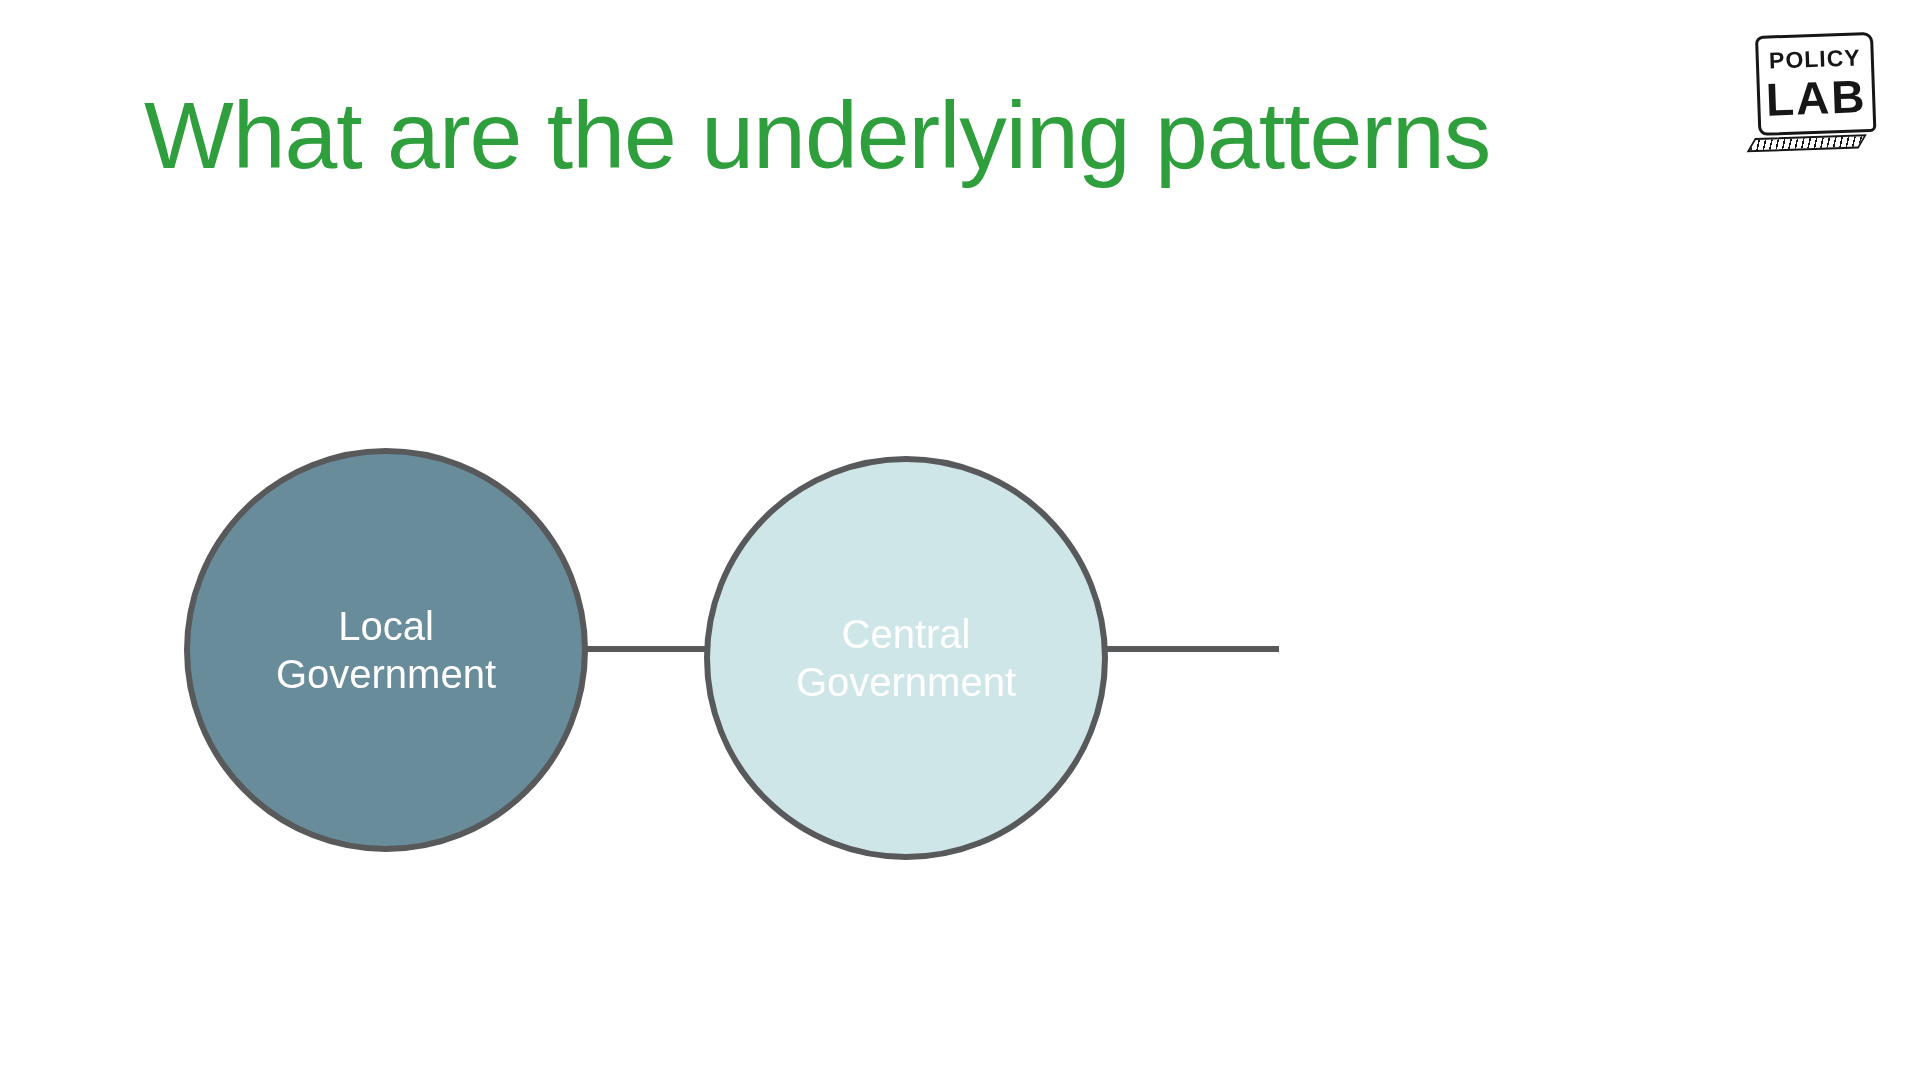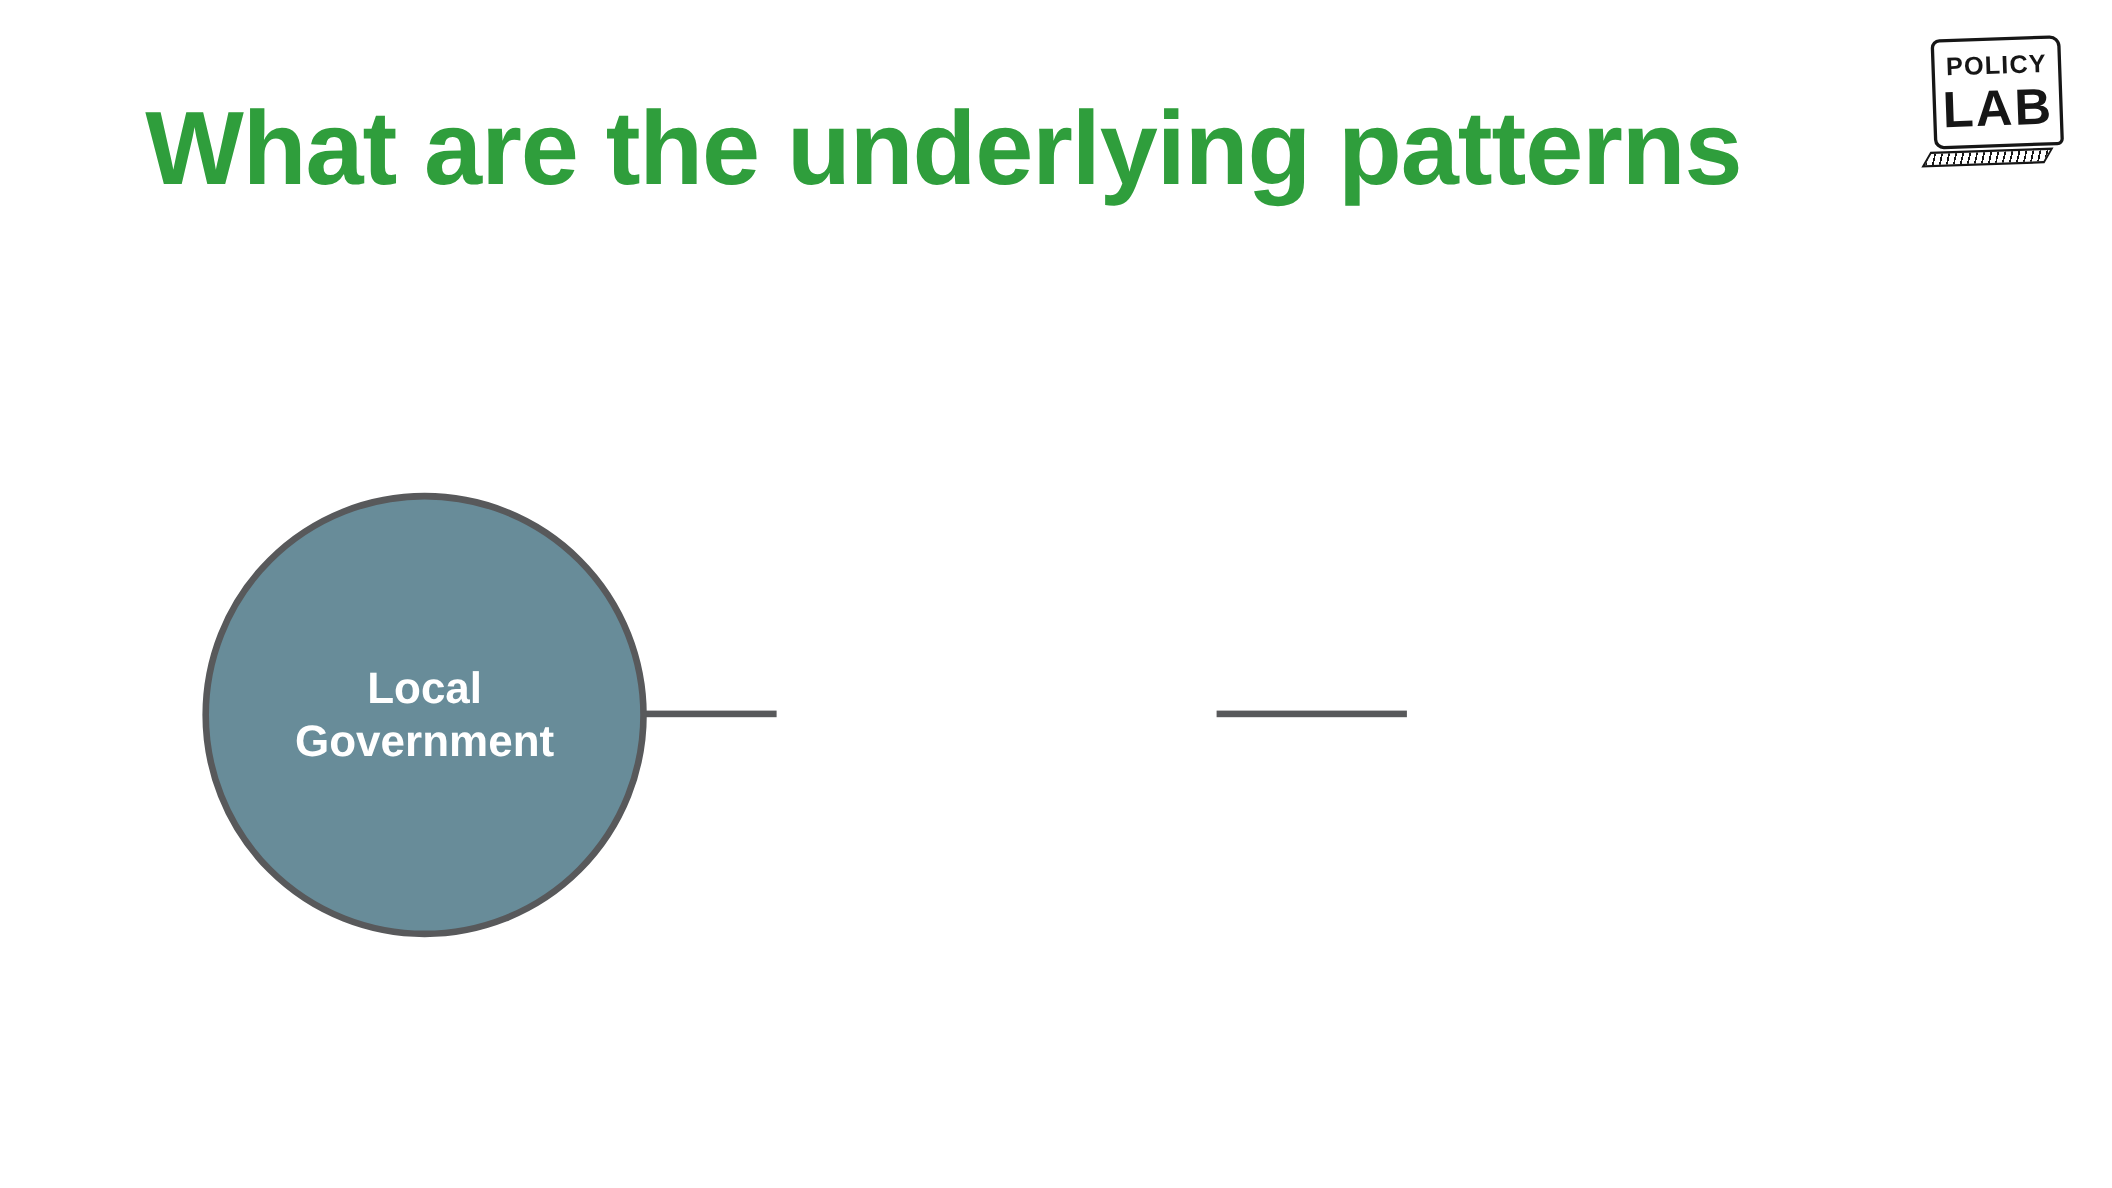--- a/index.html
+++ b/index.html
@@ -12,24 +12,24 @@
     position: relative;
     width: 1920px;
     height: 1080px;
     background: #ffffff;
     overflow: hidden;
   }
 
   
   .title {
     position: absolute;
-    left: 132px;
+    left: 144px;
     top: 76px;
     font-size: 95px;
-    font-weight: 700;
+    font-weight: 400;
     line-height: 1.26;
     letter-spacing: -1px;
   }
 
   
   .logo {
     position: absolute;
     left: 1749px;
     top: 34px;
     width: 128px;
@@ -90,21 +90,21 @@
     height: 404px;
     border: 6px solid #58595b;
     border-radius: 50%;
     display: flex;
     align-items: center;
     justify-content: center;
     text-align: center;
   }
   .node-label {
     font-size: 40px;
-    font-weight: 700;
+    font-weight: 400;
     line-height: 1.2;
     max-width: 300px;
   }
   .node-1 { left: 184px;  top: 448px; }
   .node-2 { left: 704px;  top: 456px; }
   .node-3 { left: 1277px; top: 443px; }
 
   
   .connector {
     position: absolute;
@@ -132,15 +132,18 @@
   </div>
 
   <div class="connector connector-1" style="background-color: rgb(88, 89, 91);"></div>
 
   <div class="connector connector-2" style="background-color: rgb(88, 89, 91);"></div>
 
   <div class="node node-1" style="background-color: rgb(104, 140, 153); border-color: rgb(88, 89, 91);">
     <div class="node-label" style="color: rgb(255, 255, 255);">Local Government</div>
   </div>
 
+  <div class="node node-2" style="background-color: rgb(207, 230, 233); border-color: rgb(88, 89, 91);">
+    <div class="node-label" style="color: rgb(255, 255, 255);">Central Government</div>
+  </div>
 
 
 </div>
 
 </body></html>

